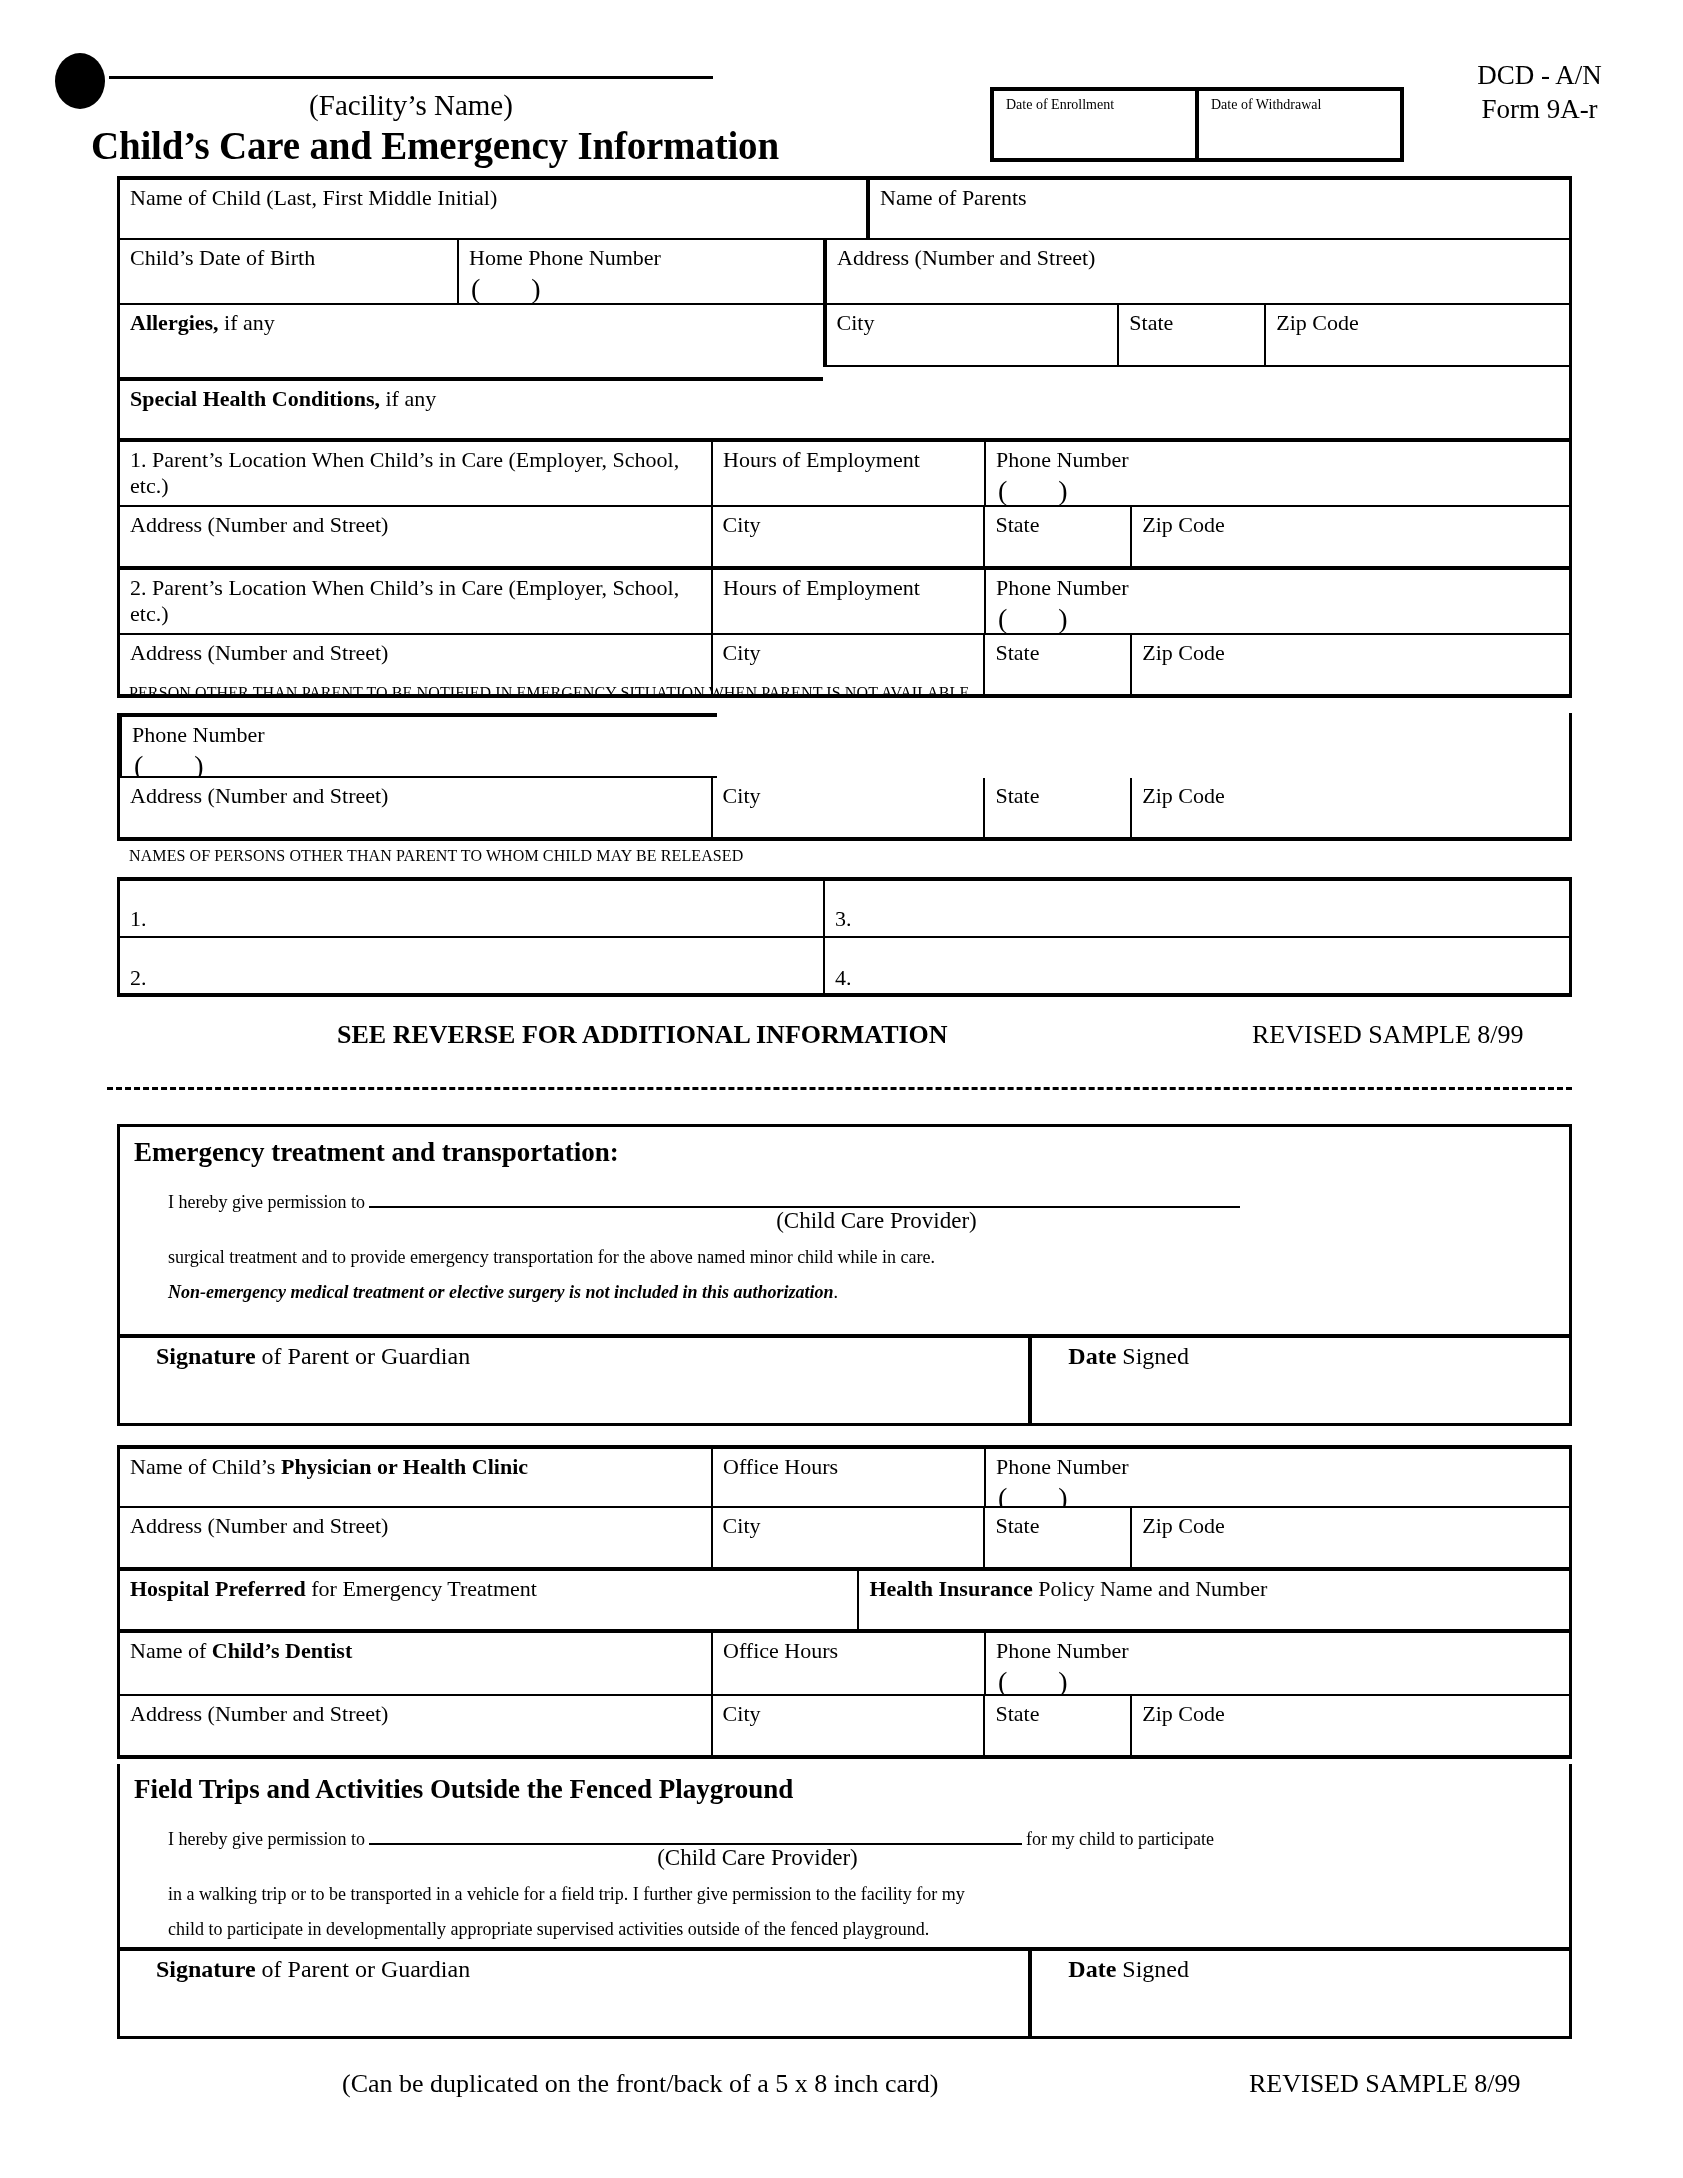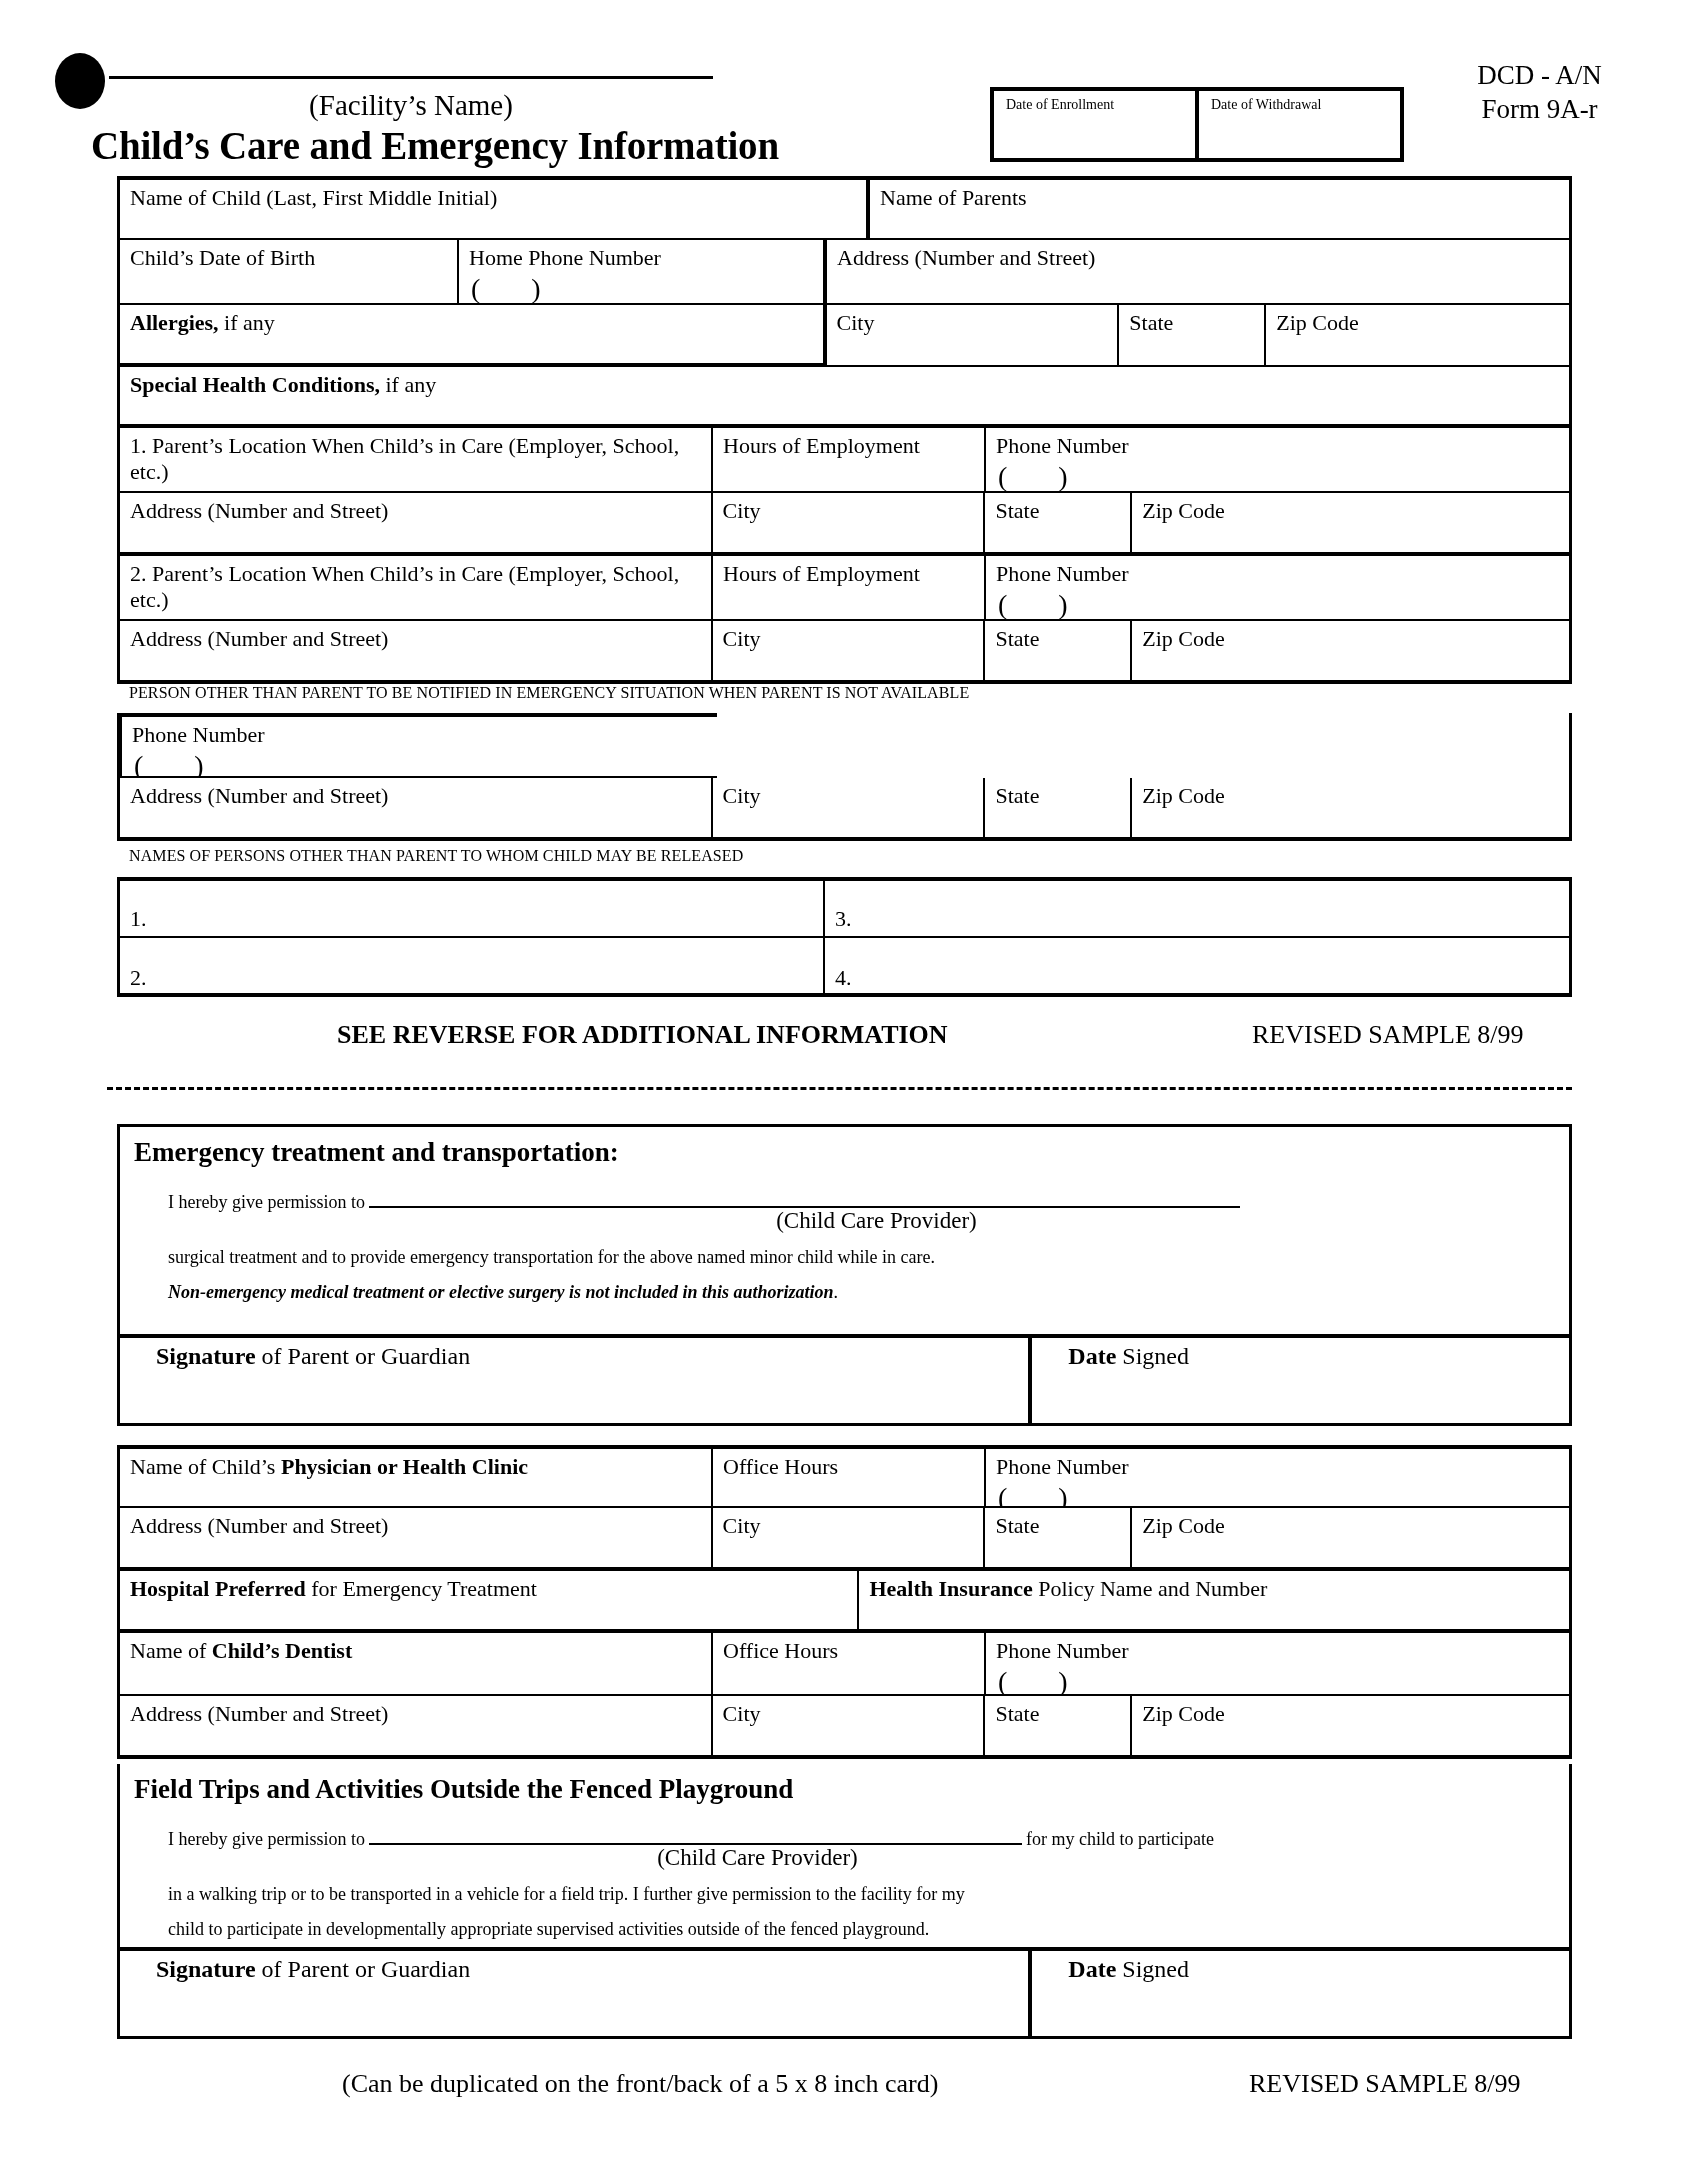--- a/index.html
+++ b/index.html
@@ -226,21 +226,21 @@
     <div class="row">
       <div class="cell bb1" style="width:337px; height:65px;">Child’s Date of Birth</div>
       <div class="cell bb1 bl1" style="width:366px; height:65px;">
         <span>Home Phone Number</span>
         <span class="paren">(         )</span>
       </div>
       <div class="cell bb1 bl3" style="width:746px; height:65px;">Address (Number and Street)</div>
     </div>
 
     <div class="row">
-      <div class="cell bb3" style="width:703px; height:62px;">
+      <div class="cell bb3" style="width:703px; height:76px;">
         <span class="b">Allergies,</span><span> if any</span>
       </div>
       <div class="cell bb1 bl3" style="width:295px; height:62px;">City</div>
       <div class="cell bb1 bl1" style="width:147px; height:62px;">State</div>
       <div class="cell bb1 bl1" style="width:305px; height:62px;">Zip Code</div>
     </div>
 
     <div class="row">
       <div class="cell bb3" style="width:1449px; height:61px;">
         <span class="b">Special Health Conditions,</span><span> if any</span>

